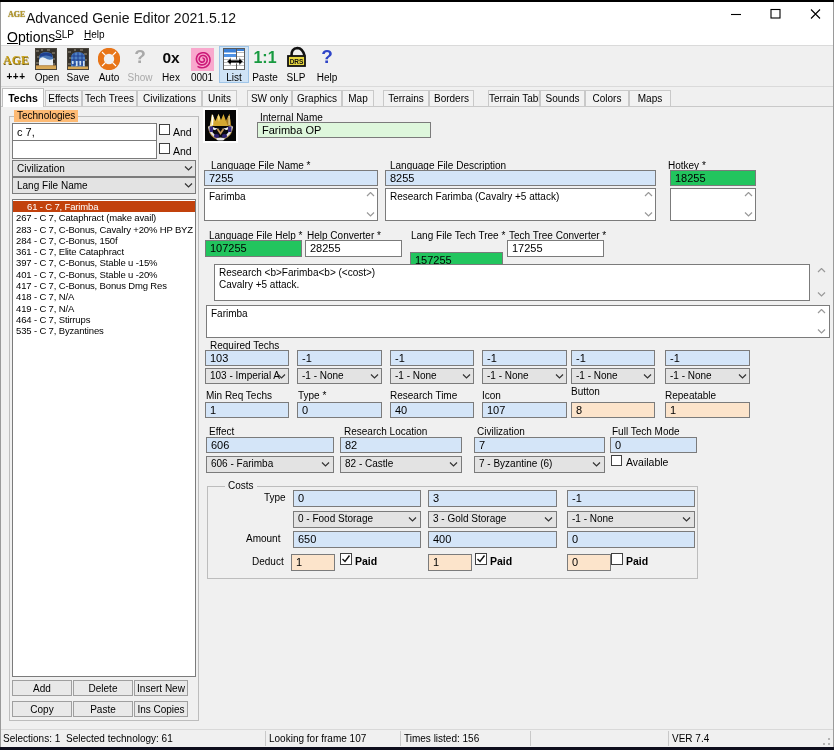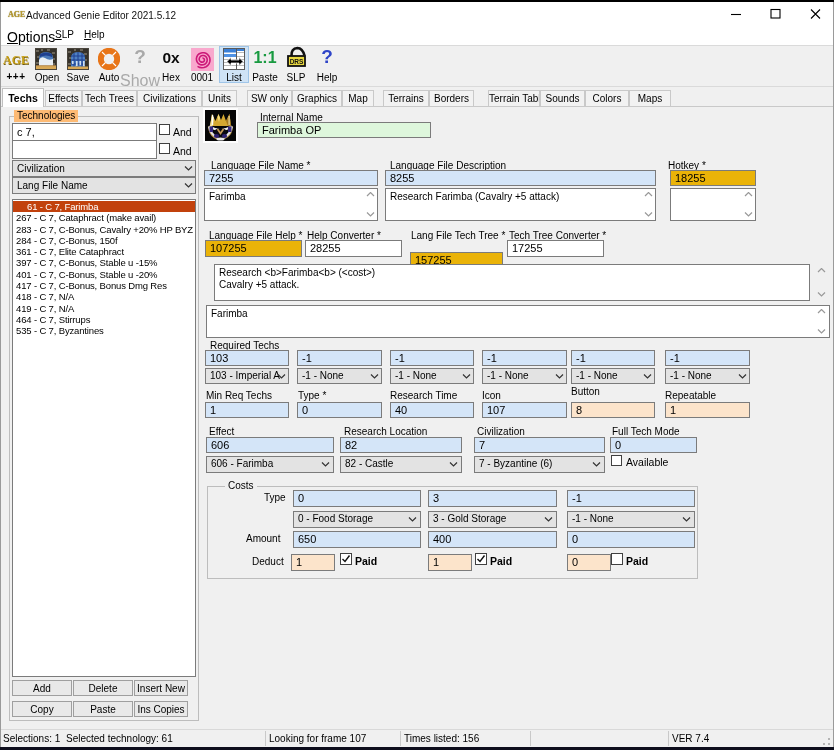--- a/index.html
+++ b/index.html
@@ -1,39 +1,39 @@
 <!DOCTYPE html>
 <html><head><meta charset="utf-8">
 <style>
 *{margin:0;padding:0;box-sizing:border-box;}
 html,body{width:834px;height:750px;overflow:hidden;}
 body{position:relative;font-family:"Liberation Sans",sans-serif;background:#fff;}
 .ab{position:absolute;}
 .lbl{position:absolute;font-size:10px;line-height:12px;color:#000;white-space:nowrap;}
 .inp{position:absolute;border:1px solid #7b7b7b;background:#fff;font-size:11px;line-height:14.5px;padding-left:4px;white-space:nowrap;overflow:hidden;color:#000;}
 .blue{background:#d4e5f8;}
-.cyan{background:#eab308;}
+.cyan{background:#22c55e;}
 .peach{background:#fce4cb;}
 .green{background:#def7dc;}
 .dd{position:absolute;border:1px solid #7b7b7b;background:#e3e3e3;font-size:10px;line-height:14px;padding-left:4px;white-space:nowrap;overflow:hidden;color:#000;}
 .chev{position:absolute;width:9px;height:5px;}
 .ta{position:absolute;border:1px solid #7b7b7b;background:#fff;font-size:10px;line-height:12px;padding:2px 0 0 4px;overflow:hidden;color:#000;}
 .cb{position:absolute;width:11px;height:11px;border:1px solid #404040;background:#fff;}
 .btn{position:absolute;border:1px solid #9f9f9f;background:#e9e9e9;font-size:10px;text-align:center;color:#000;}
 .tab{position:absolute;top:90px;height:16px;background:#f2f2f2;border:1px solid #c9c9c9;border-bottom:none;font-size:10px;text-align:center;line-height:16px;color:#000;white-space:nowrap;overflow:hidden;}
 </style></head>
 <body>
 
 <div class="ab" style="left:0;top:0;width:834px;height:2px;background:#000;"></div>
 <div class="ab" style="left:0;top:2px;width:1px;height:745px;background:#9a9a9a;"></div>
 <div class="ab" style="left:833px;top:2px;width:1px;height:745px;background:#9a9a9a;"></div>
 <div class="ab" style="left:0;top:747px;width:834px;height:3px;background:#0d0d1c;"></div>
 
 <div class="ab" style="left:8px;top:10px;font-family:'Liberation Serif',serif;font-weight:bold;font-size:8px;color:#b89c30;text-shadow:0 0 1px #6a5a10;">AGE</div>
-<div class="ab" style="left:26px;top:10px;font-size:10px;color:#111;">Advanced Genie Editor 2021.5.12</div>
+<div class="ab" style="left:26px;top:10px;font-size:14px;color:#111;">Advanced Genie Editor 2021.5.12</div>
 <svg class="ab" style="left:729px;top:8px;" width="100" height="14" viewBox="0 0 100 14">
  <line x1="2" y1="6.5" x2="12" y2="6.5" stroke="#000" stroke-width="1.1"></line>
  <rect x="42" y="1.5" width="9" height="8.5" fill="none" stroke="#000" stroke-width="1.1"></rect>
  <path d="M82 1.5 L91 10.5 M91 1.5 L82 10.5" stroke="#000" stroke-width="1.1"></path>
 </svg>
 
 <div class="ab" style="left:7px;top:29px;font-size:14px;color:#000;"><span style="text-decoration:underline">O</span>ptions</div>
 <div class="ab" style="left:55px;top:29px;font-size:10px;color:#000;"><span style="text-decoration:underline">S</span>LP</div>
 <div class="ab" style="left:84px;top:29px;font-size:10px;color:#000;"><span style="text-decoration:underline">H</span>elp</div>
 
@@ -99,21 +99,21 @@
  <g stroke="#fff" stroke-width="1.1">
       <line x1="4" y1="4" x2="7.5" y2="7.5"></line>
       <line x1="18" y1="4" x2="14.5" y2="7.5"></line>
       <line x1="4" y1="18" x2="7.5" y2="14.5"></line>
       <line x1="18" y1="18" x2="14.5" y2="14.5"></line>
     </g>
 </svg>
 <div class="ab" style="left:86px;top:72px;width:46px;text-align:center;font-size:10px;color:#000;">Auto</div>
 
 <div class="ab" style="left:128px;top:46px;width:24px;text-align:center;font-size:19px;font-weight:bold;color:#a9a9a9;">?</div>
-<div class="ab" style="left:117px;top:72px;width:46px;text-align:center;font-size:16px;color:#a9a9a9;">Show</div>
+<div class="ab" style="left:117px;top:72px;width:46px;text-align:center;font-size:10px;color:#a9a9a9;">Show</div>
 
 <div class="ab" style="left:158px;top:49px;width:26px;text-align:center;font-size:15.5px;font-weight:600;color:#0a0a0a;">0x</div>
 <div class="ab" style="left:148px;top:72px;width:46px;text-align:center;font-size:10px;color:#000;">Hex</div>
 
 <svg class="ab" style="left:191px;top:48px;" width="23" height="23" viewBox="0 0 23 23">
  <rect width="23" height="23" fill="#f9a8cd"></rect>
  <path d="M11.5 10.3 L11.9 10.2 L12.2 10.3 L12.6 10.4 L13.0 10.7 L13.3 11.1 L13.4 11.6 L13.4 12.2 L13.3 12.7 L13.0 13.3 L12.5 13.7 L11.9 14.0 L11.2 14.1 L10.4 14.1 L9.7 13.8 L9.1 13.3 L8.6 12.6 L8.2 11.8 L8.2 10.9 L8.4 9.9 L8.8 9.1 L9.5 8.3 L10.4 7.8 L11.4 7.5 L12.5 7.5 L13.6 7.8 L14.6 8.4 L15.4 9.3 L16.0 10.4 L16.2 11.7 L16.1 13.0 L15.6 14.3 L14.8 15.4 L13.7 16.2 L12.4 16.8 L10.9 16.9 L9.4 16.7 L8.1 16.0 L6.9 15.0 L6.0 13.7 L5.5 12.1 L5.4 10.5 L5.8 8.8 L6.6 7.3 L7.9 6.0 L9.4 5.2 L11.2 4.7 L13.1 4.8 L14.9 5.3 L16.5 6.4 L17.8 7.9 L18.7 9.7 L19.0 11.7 L18.8 13.7 L18.1 15.7 L16.8 17.4 L15.1 18.7 L13.0 19.5 L10.8 19.7 L8.6 19.4 L6.5 18.4" fill="none" stroke="#cc1878" stroke-width="1.6"></path>
 </svg>
 <div class="ab" style="left:179px;top:72px;width:46px;text-align:center;font-size:10px;color:#000;">0001</div>
 

